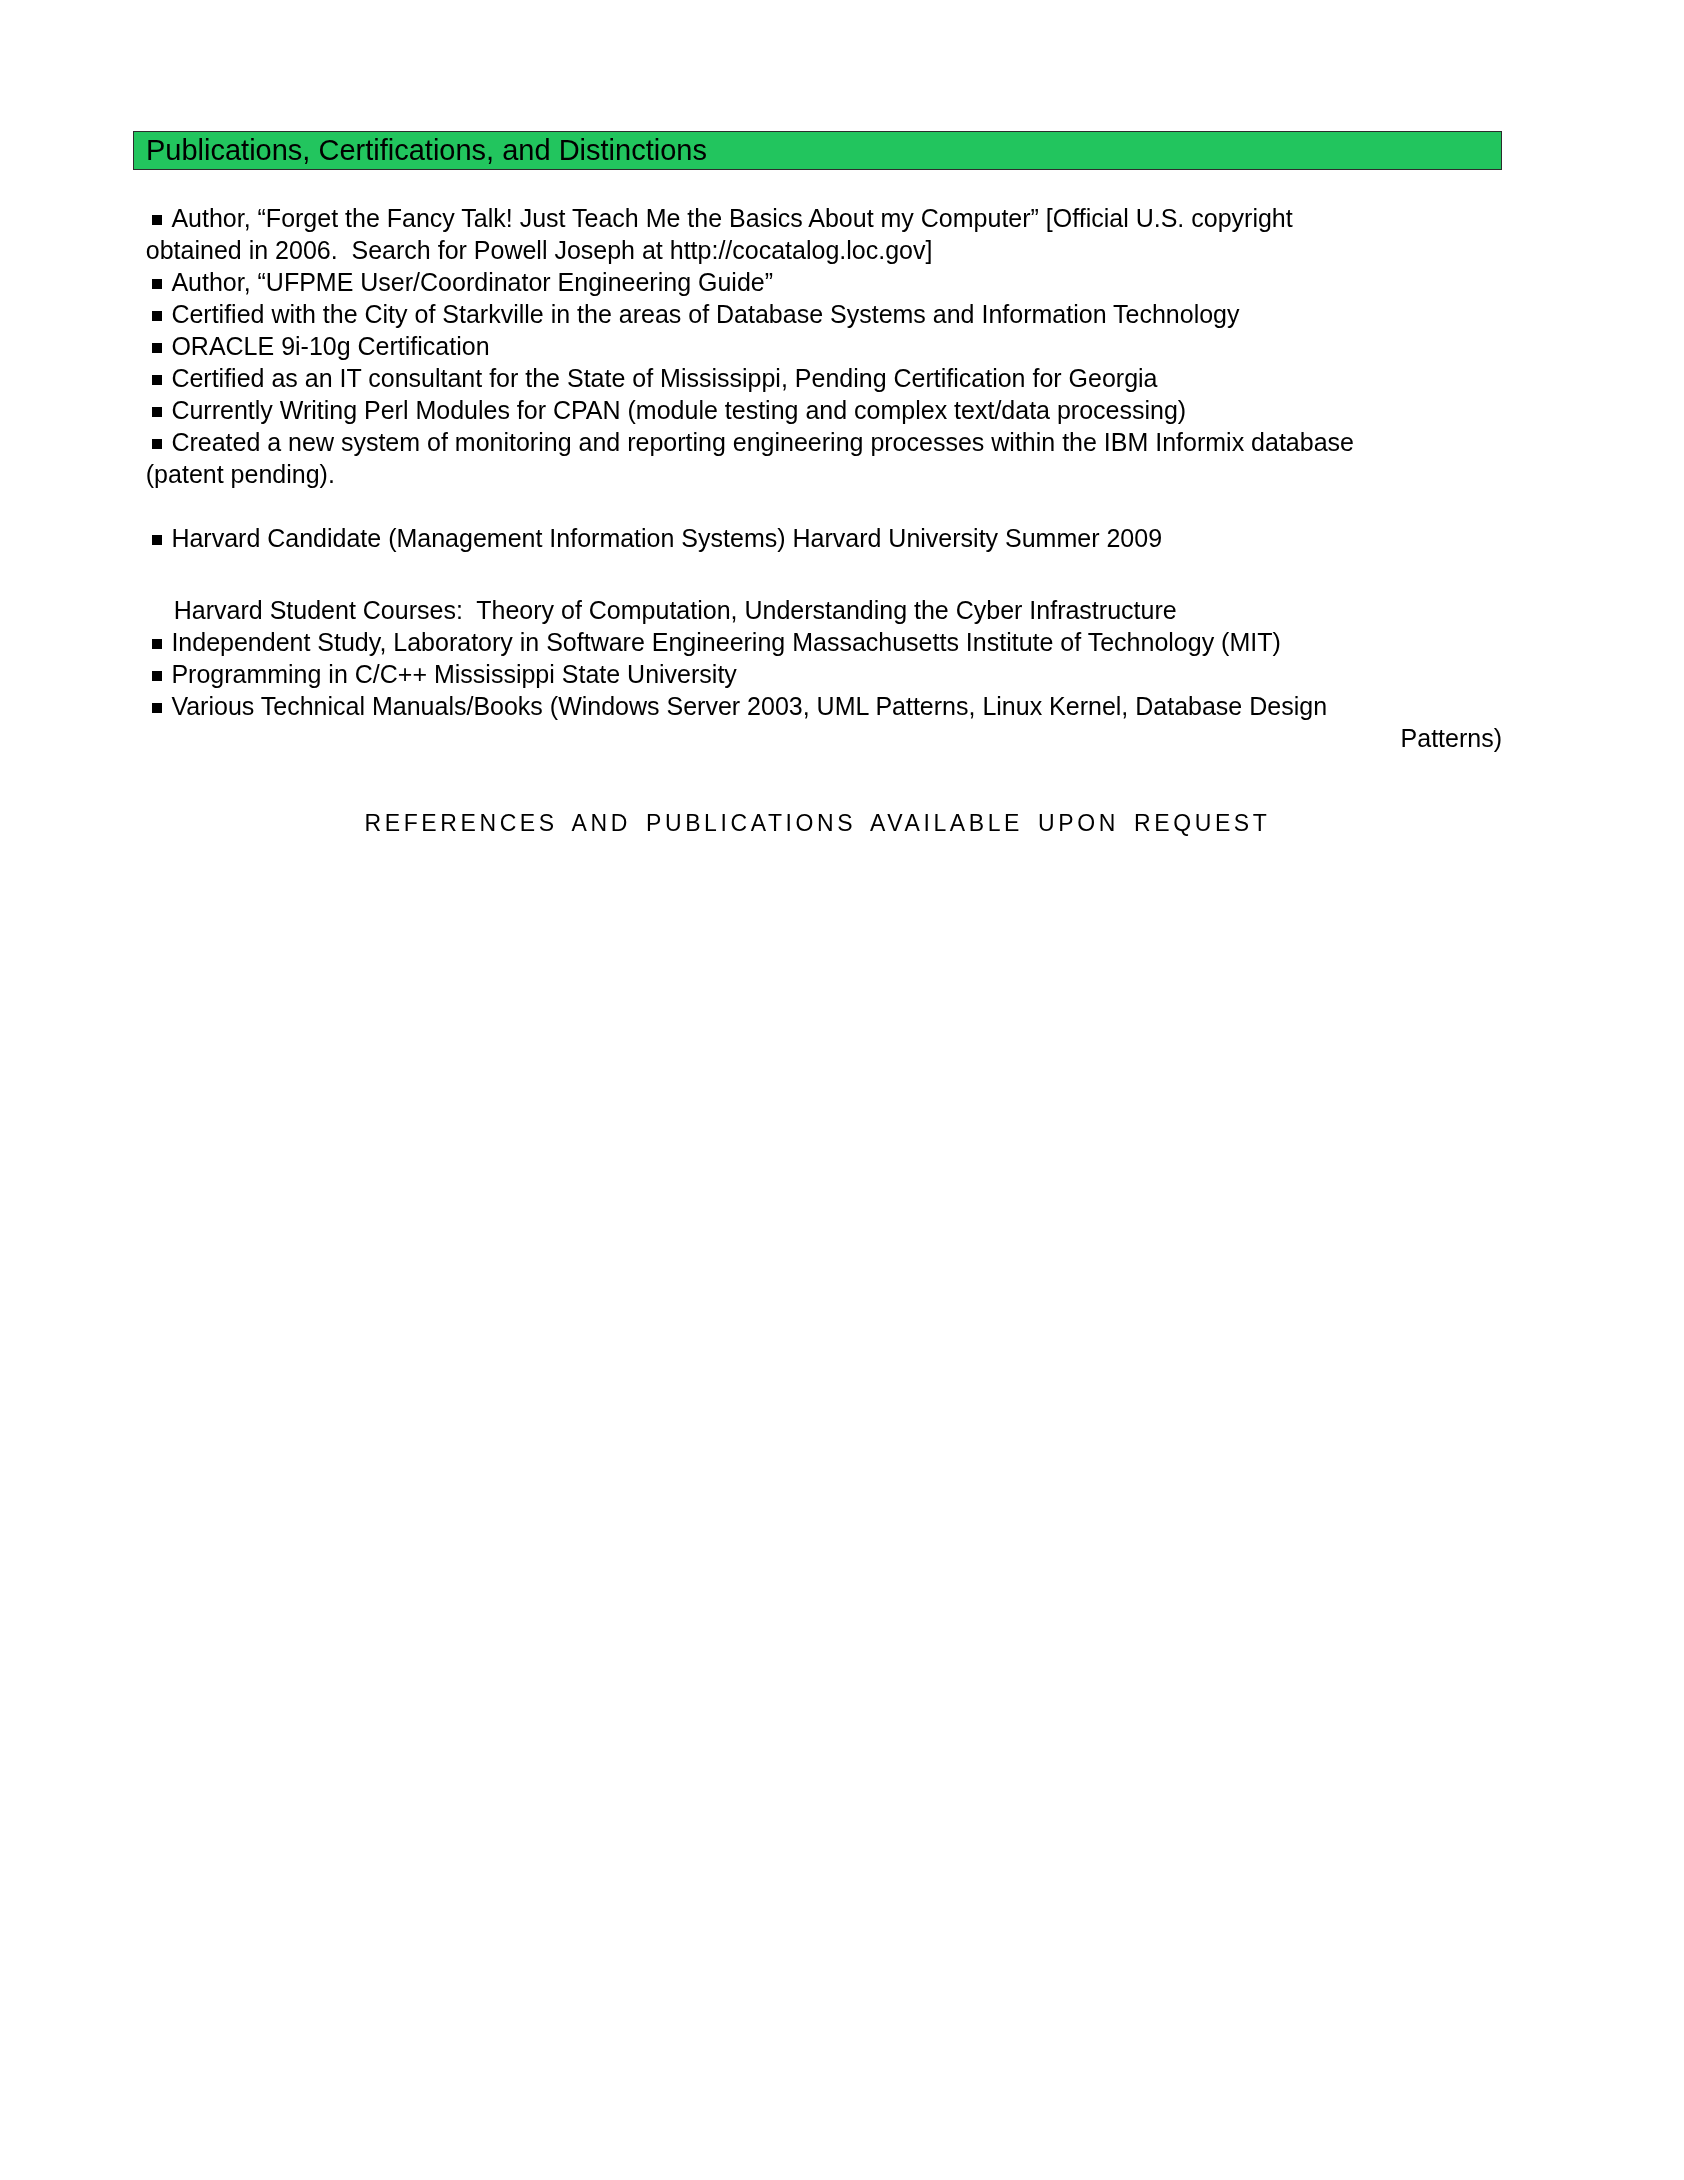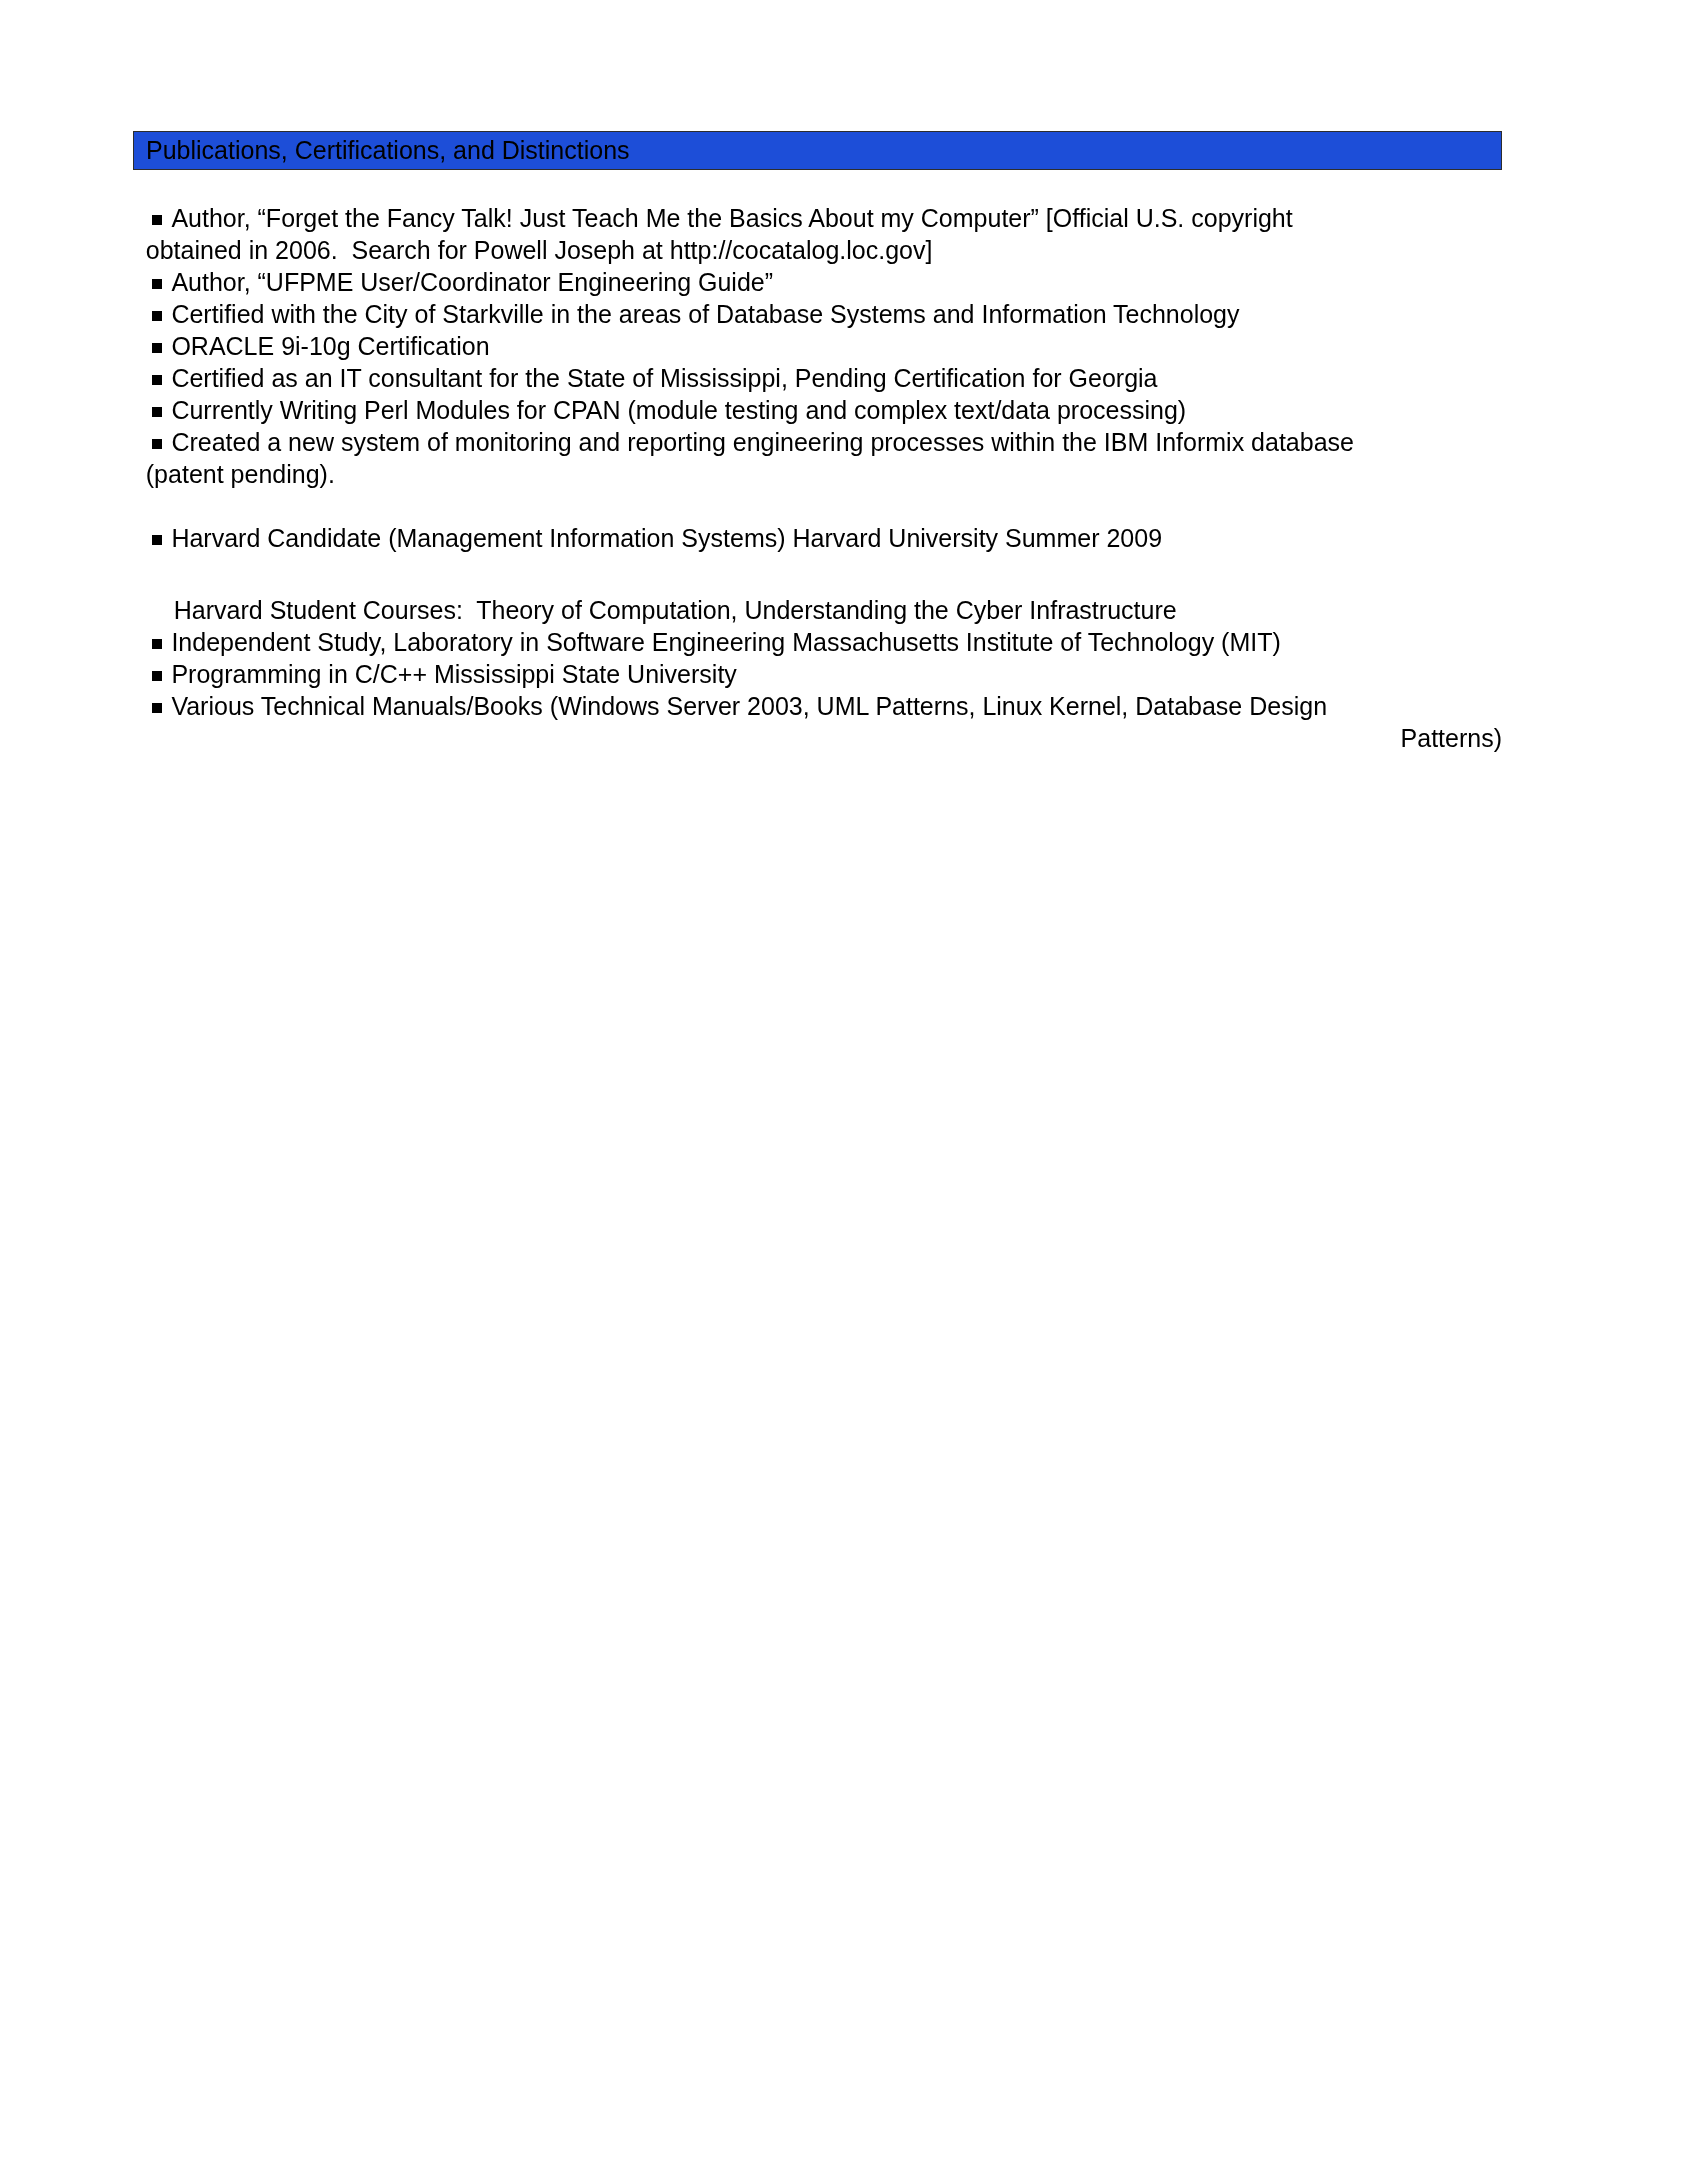--- a/index.html
+++ b/index.html
@@ -21,22 +21,22 @@
     top: 0;
     width: 1369px;
   }
   .section-box {
     box-sizing: border-box;
     border: 1.7px solid #2d2d2d;
     height: 39px;
     display: flex;
     align-items: center;
     padding-left: 12px;
-    font-size: 25px;
-    background: #1d4ed8;
+    font-size: 29px;
+    background: #22c55e;
   }
   #section-box-1 { margin-top: 131px; }
   #section-box-2 { margin-top: 57px; }
   .list {
     margin-left: 12.8px;
     font-size: 25px;
     line-height: 32px;
     white-space: pre;
   }
   #list-1 { margin-top: 32px; }
@@ -69,15 +69,16 @@
 
   <div class="section-box" id="section-box-1">
     <span>Publications, Certifications, and Distinctions</span>
   </div>
 
   <div class="list" id="list-1"><div class="list-item"><div class="line indent-margin"><span class="bullet"></span><span>Author, “Forget the Fancy Talk! Just Teach Me the Basics About my Computer” [Official U.S. copyright</span></div><div class="line indent-margin"><span>obtained in 2006.  Search for Powell Joseph at http://cocatalog.loc.gov]</span></div></div><div class="list-item"><div class="line indent-margin"><span class="bullet"></span><span>Author, “UFPME User/Coordinator Engineering Guide”</span></div></div><div class="list-item"><div class="line indent-margin"><span class="bullet"></span><span>Certified with the City of Starkville in the areas of Database Systems and Information Technology</span></div></div><div class="list-item"><div class="line indent-margin"><span class="bullet"></span><span>ORACLE 9i-10g Certification</span></div></div><div class="list-item"><div class="line indent-margin"><span class="bullet"></span><span>Certified as an IT consultant for the State of Mississippi, Pending Certification for Georgia</span></div></div><div class="list-item"><div class="line indent-margin"><span class="bullet"></span><span>Currently Writing Perl Modules for CPAN (module testing and complex text/data processing)</span></div></div><div class="list-item"><div class="line indent-margin"><span class="bullet"></span><span>Created a new system of monitoring and reporting engineering processes within the IBM Informix database</span></div><div class="line indent-margin"><span>(patent pending).</span></div></div></div>
 
 
   <div class="list" id="list-2"><div class="list-item"><div class="line indent-margin"><span class="bullet"></span><span>Harvard Candidate (Management Information Systems) Harvard University Summer 2009</span></div><div class="line indent-text"><span>Harvard Student Courses:  Theory of Computation, Understanding the Cyber Infrastructure</span></div></div><div class="list-item"><div class="line indent-margin"><span class="bullet"></span><span>Independent Study, Laboratory in Software Engineering Massachusetts Institute of Technology (MIT)</span></div></div><div class="list-item"><div class="line indent-margin"><span class="bullet"></span><span>Programming in C/C++ Mississippi State University</span></div></div><div class="list-item"><div class="line indent-margin"><span class="bullet"></span><span>Various Technical Manuals/Books (Windows Server 2003, UML Patterns, Linux Kernel, Database Design</span></div><div class="line indent-tab"><span>Patterns)</span></div></div></div>
 
+  <div class="footer-note">REFERENCES AND PUBLICATIONS AVAILABLE UPON REQUEST</div>
 
 </div>
 
 
 </body></html>

